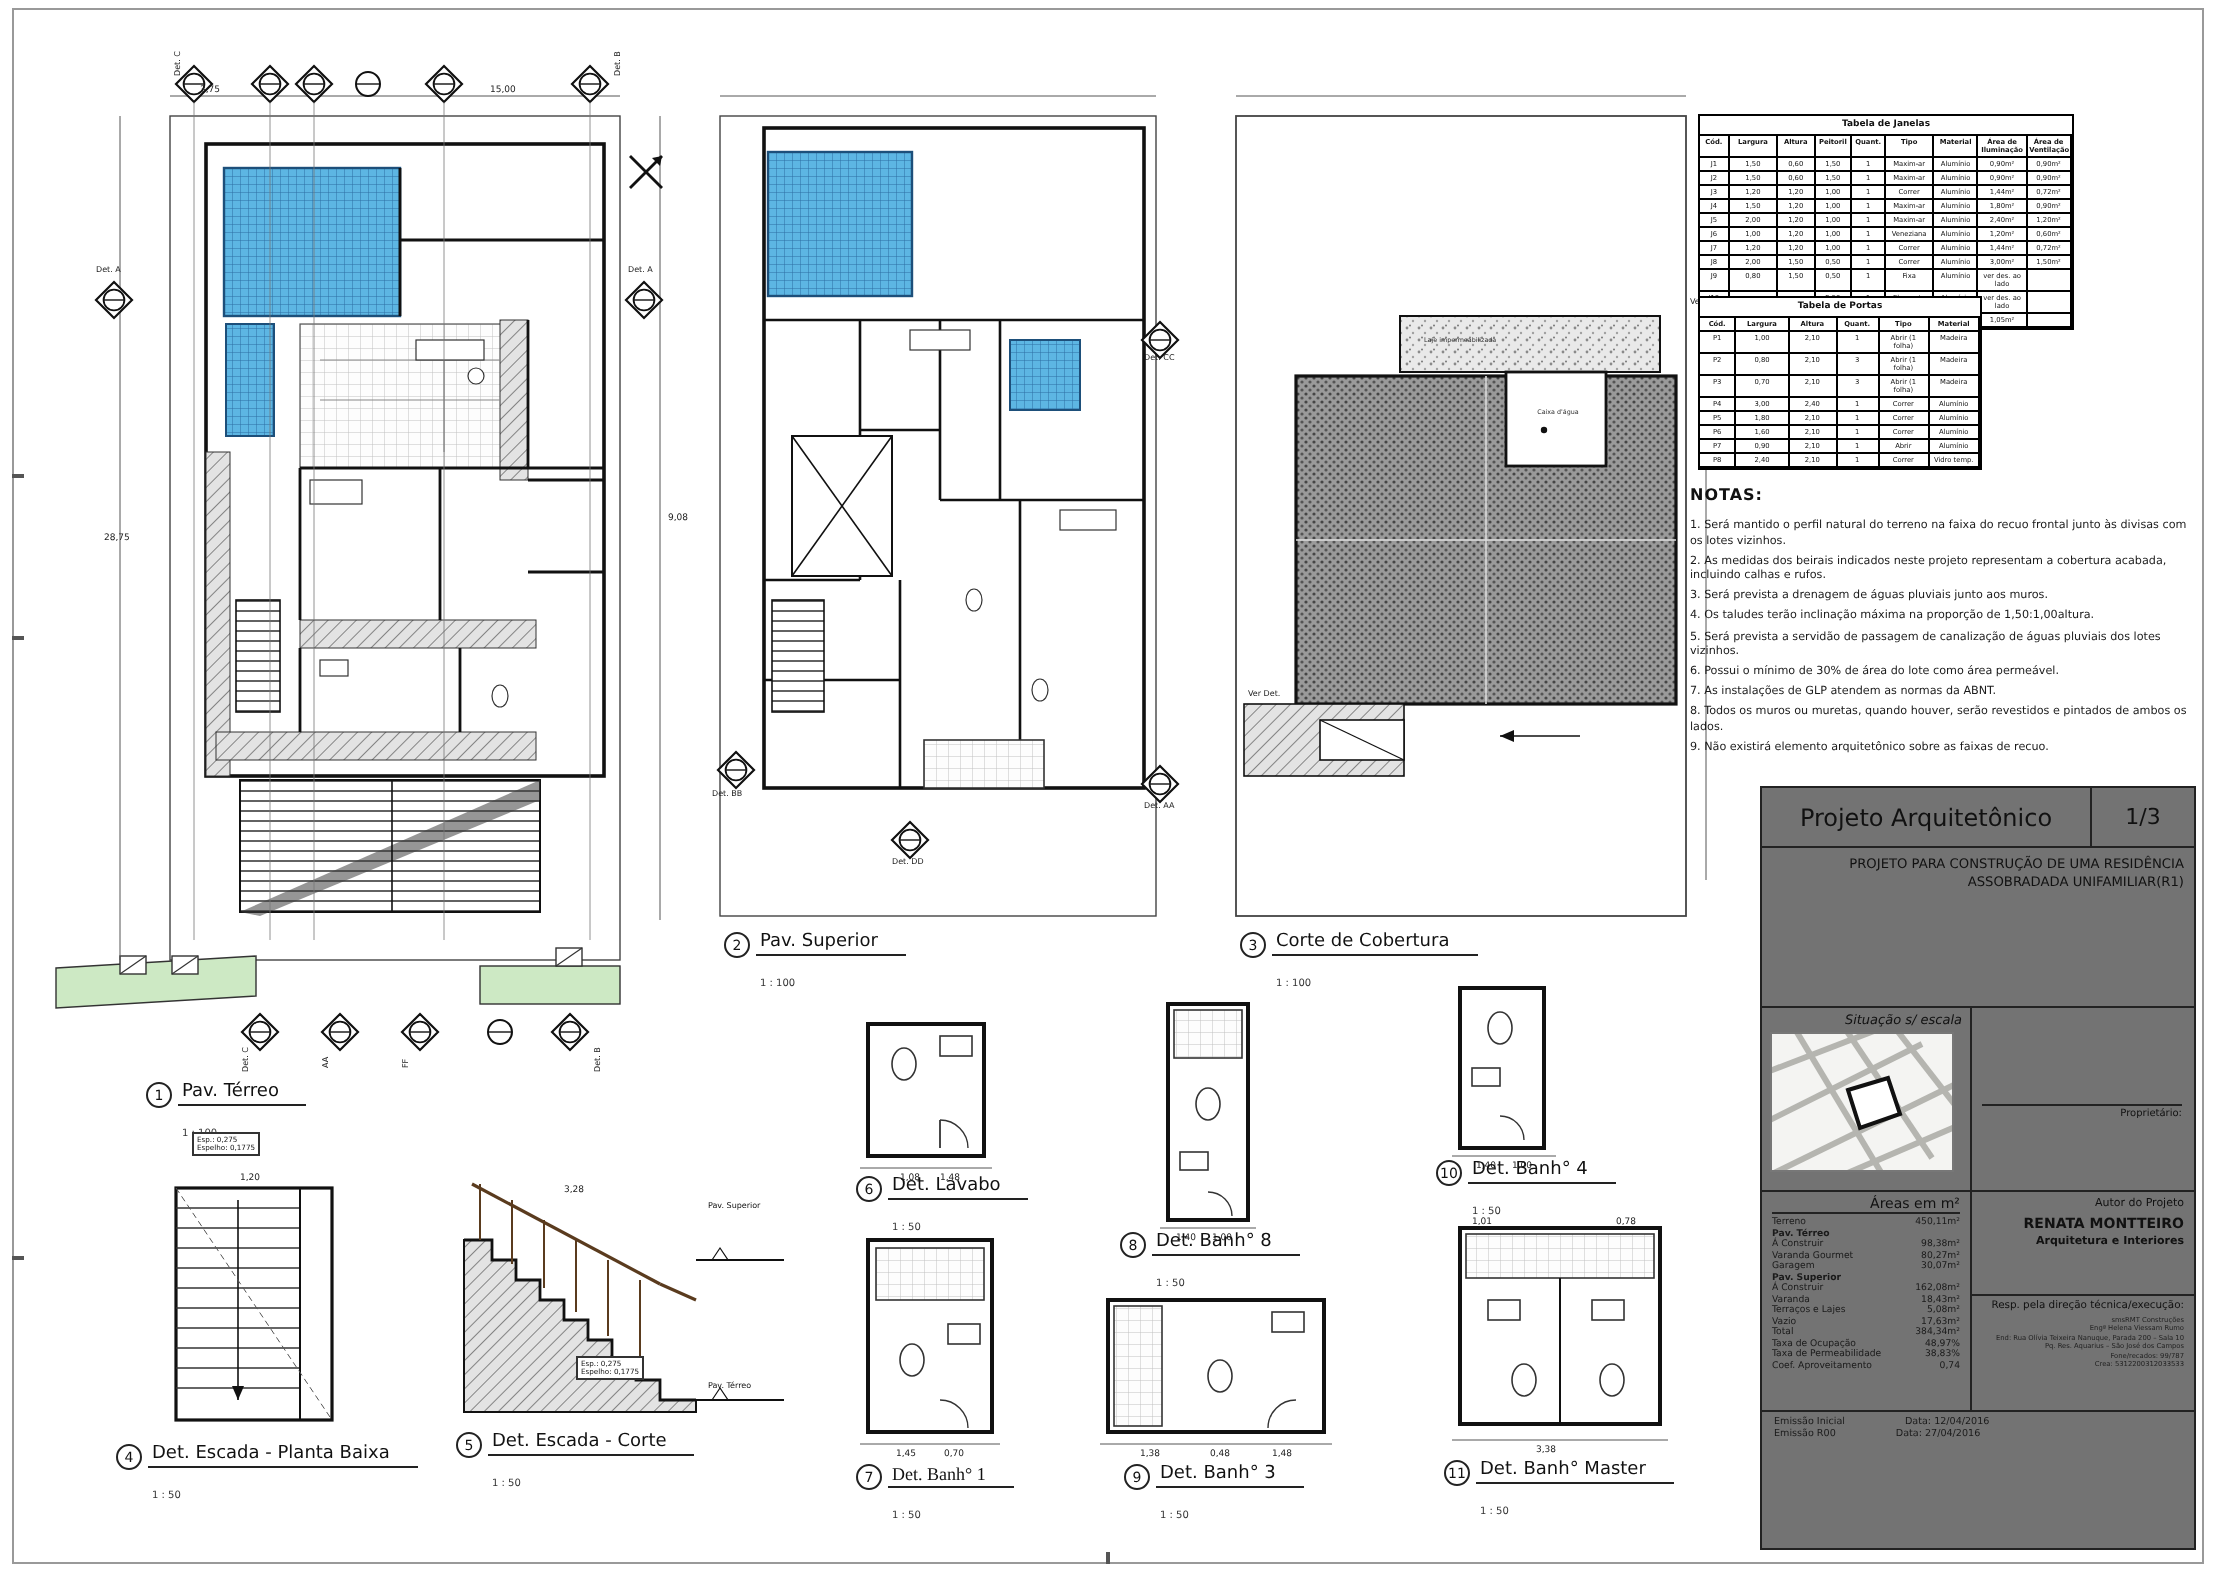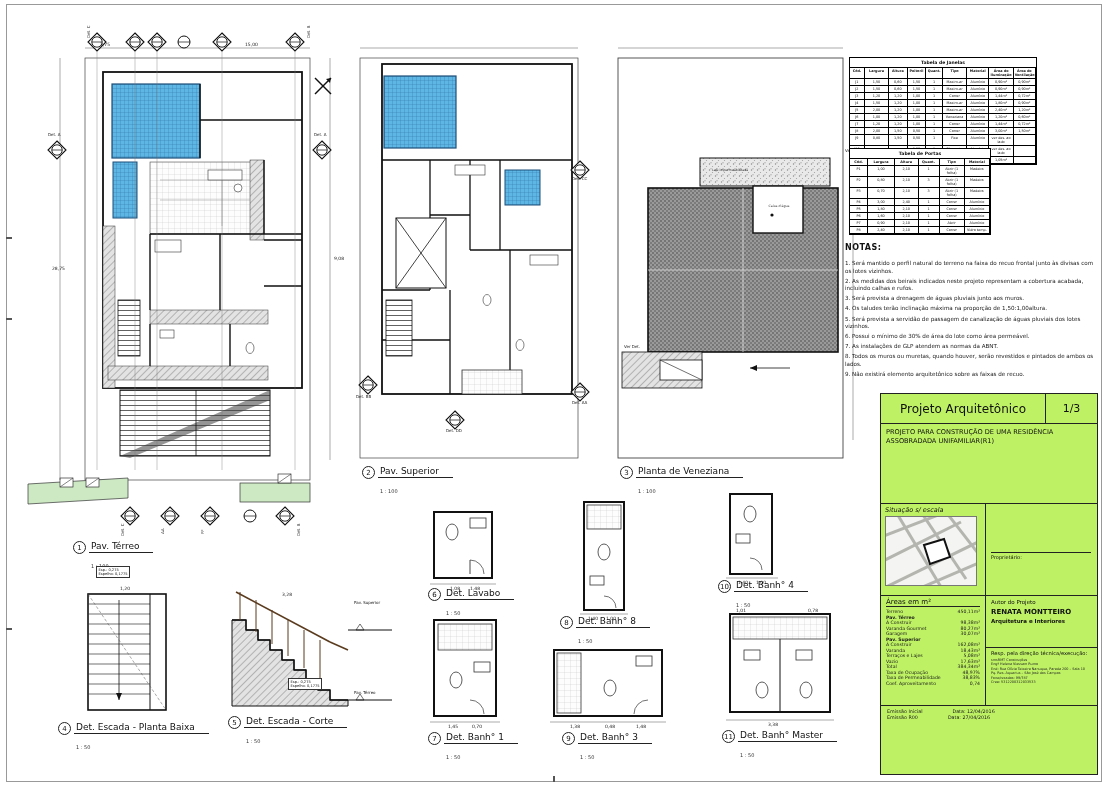--- a/index.html
+++ b/index.html
@@ -23,21 +23,21 @@
   .trow { display:grid; }
   .janelas .trow { grid-template-columns: 8% 13% 10% 10% 9% 13% 12% 13% 12%; }
   .portas  .trow { grid-template-columns: 13% 19% 17% 15% 18% 18%; }
   .tcell { border-right:0.5px solid #000; border-bottom:0.5px solid #000; padding:1px 1px; text-align:center; overflow:hidden; min-height:5px; }
   .trow:first-child .tcell { font-weight:bold; background:#fff; }
   
   #notas { position:absolute; left:845px; top:243px; width:250px; }
   #notas .ntitle { font-size:8px; font-weight:bold; letter-spacing:0.5px; margin-bottom:8px; }
   #notas .note-item { font-size:5.6px; line-height:7.6px; margin-bottom:2.5px; color:#1a1a1a; }
   
-  #tblock { position:absolute; left:880px; top:393px; width:218px; height:382px; border:1.5px solid #222; background:#bef264; }
+  #tblock { position:absolute; left:880px; top:393px; width:218px; height:382px; border:1.5px solid #222; background:#737373;text-align:right; }
   #tb-head { display:flex; border-bottom:1px solid #222; height:30px; }
   #tb-title { flex:1; display:flex; align-items:center; justify-content:center; font-size:12px; }
   #tb-page { width:52px; border-left:1px solid #222; display:flex; align-items:center; justify-content:center; font-size:11px; }
   #tb-desc { font-size:6.6px; line-height:9px; padding:4px 5px; height:80px; border-bottom:1px solid #222; }
   #tb-mid { display:flex; height:92px; border-bottom:1px solid #222; }
   #tb-sit { width:105px; border-right:1px solid #222; padding:2px 4px; }
   #tb-sit .slab { font-size:6.5px; margin-bottom:2px;font-style:italic; }
   #tb-prop { flex:1; position:relative; }
   #tb-prop .plab { position:absolute; left:5px; top:48px; font-size:5px; border-top:1px solid #222; width:100px; padding-top:1px; }
   #tb-areas-row { display:flex; height:110px; border-bottom:1px solid #222; }
@@ -352,41 +352,41 @@
     <span><span class="txt" style="display:block;">Pav. Térreo</span>
     <span class="scale">1 : 100</span></span>
   </div>
   <div class="plan-label" style="left:362px; top:466px;">
     <span class="num">2</span>
     <span><span class="txt" style="display:block;">Pav. Superior</span>
     <span class="scale">1 : 100</span></span>
   </div>
   <div class="plan-label" style="left:620px; top:466px;">
     <span class="num">3</span>
-    <span><span class="txt" style="display:block;">Planta de Veneziana</span>
+    <span><span class="txt" style="display:block;">Corte de Cobertura</span>
     <span class="scale">1 : 100</span></span>
   </div>
   <div class="plan-label" style="left:58px; top:722px;">
     <span class="num">4</span>
     <span><span class="txt" style="display:block;">Det. Escada - Planta Baixa</span>
     <span class="scale">1 : 50</span></span>
   </div>
   <div class="plan-label" style="left:228px; top:716px;">
     <span class="num">5</span>
     <span><span class="txt" style="display:block;">Det. Escada - Corte</span>
     <span class="scale">1 : 50</span></span>
   </div>
   <div class="plan-label" style="left:428px; top:588px;">
     <span class="num">6</span>
     <span><span class="txt" style="display:block;">Det. Lavabo</span>
     <span class="scale">1 : 50</span></span>
   </div>
   <div class="plan-label" style="left:428px; top:732px;">
     <span class="num">7</span>
-    <span><span class="txt" style="display:block;">Det. Banh° 1</span>
+    <span><span class="txt" style="display:block;font-family:Liberation Serif, serif;">Det. Banh° 1</span>
     <span class="scale">1 : 50</span></span>
   </div>
   <div class="plan-label" style="left:560px; top:616px;">
     <span class="num">8</span>
     <span><span class="txt" style="display:block;">Det. Banh° 8</span>
     <span class="scale">1 : 50</span></span>
   </div>
   <div class="plan-label" style="left:562px; top:732px;">
     <span class="num">9</span>
     <span><span class="txt" style="display:block;">Det. Banh° 3</span>

